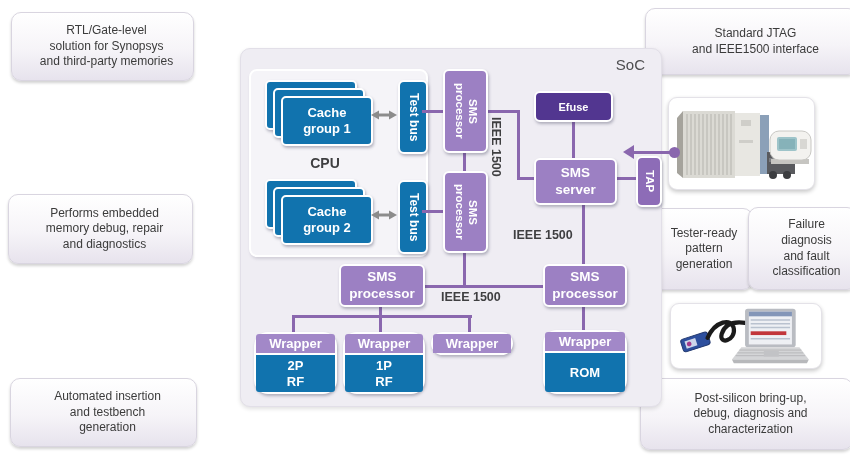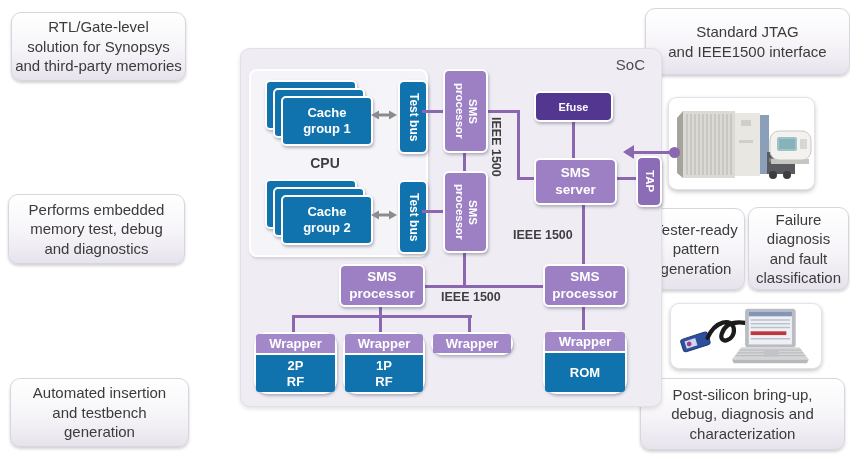--- a/index.html
+++ b/index.html
@@ -3,21 +3,21 @@
 <meta charset="utf-8">
 <style>
   html,body{margin:0;padding:0;background:#fff;}
   #canvas{position:relative;width:850px;height:460px;background:#fff;
     font-family:"Liberation Sans",sans-serif;overflow:hidden;}
   .ml{white-space:pre-line;}
   
   .callout{position:absolute;display:flex;align-items:center;justify-content:center;
     text-align:center;border-radius:10px;border:1px solid #d9d5e0;
     background:linear-gradient(180deg,#ffffff 0%,#f6f4f8 55%,#e7e3ed 100%);
-    box-shadow:0 2px 3px rgba(0,0,0,.18);color:#3b3b3b;font-size:15px;line-height:1.3;}
+    box-shadow:0 2px 3px rgba(0,0,0,.18);color:#3b3b3b;font-size:12px;line-height:1.3;padding-left:8px;}
   
   .photobox{position:absolute;background:#fff;border-radius:9px;border:1px solid #e4e2e8;
     box-shadow:0 2px 4px rgba(0,0,0,.22);display:flex;align-items:center;justify-content:center;}
   
   #soc{position:absolute;left:205px;top:48px;width:420px;height:357px;background:#efedf3;
     border:1px solid #e2dfe8;border-radius:10px;box-shadow:0 2px 4px rgba(0,0,0,.12);margin-left:35px;}
   #soc-label{position:absolute;right:16px;top:7px;font-size:15px;color:#4d4d4f;}
   #cpu-box{position:absolute;left:8px;top:20px;width:175px;height:184px;background:#f5f4f8;
     border:2px solid #ffffff;border-radius:8px;box-shadow:1px 2px 3px rgba(80,70,100,.18);}
   .card{position:absolute;width:88px;height:46px;background:#1173ae;border:2px solid #fff;
@@ -53,21 +53,21 @@
 
 <div id="canvas">
 
   <div class="callout" style="left:11px;top:12px;width:173px;height:67px;">
     <span class="ml">RTL/Gate-level
 solution for Synopsys
 and third-party memories</span>
   </div>
   <div class="callout" style="left:8px;top:194px;width:175px;height:68px;">
     <span class="ml">Performs embedded
-memory test, debug
+memory debug, repair
 and diagnostics</span>
   </div>
   <div class="callout" style="left:10px;top:378px;width:177px;height:67px;">
     <span class="ml">Automated insertion
 and testbench
 generation</span>
   </div>
 
   <div class="callout" style="left:645px;top:8px;width:203px;height:65px;">
     <span class="ml">Standard JTAG

